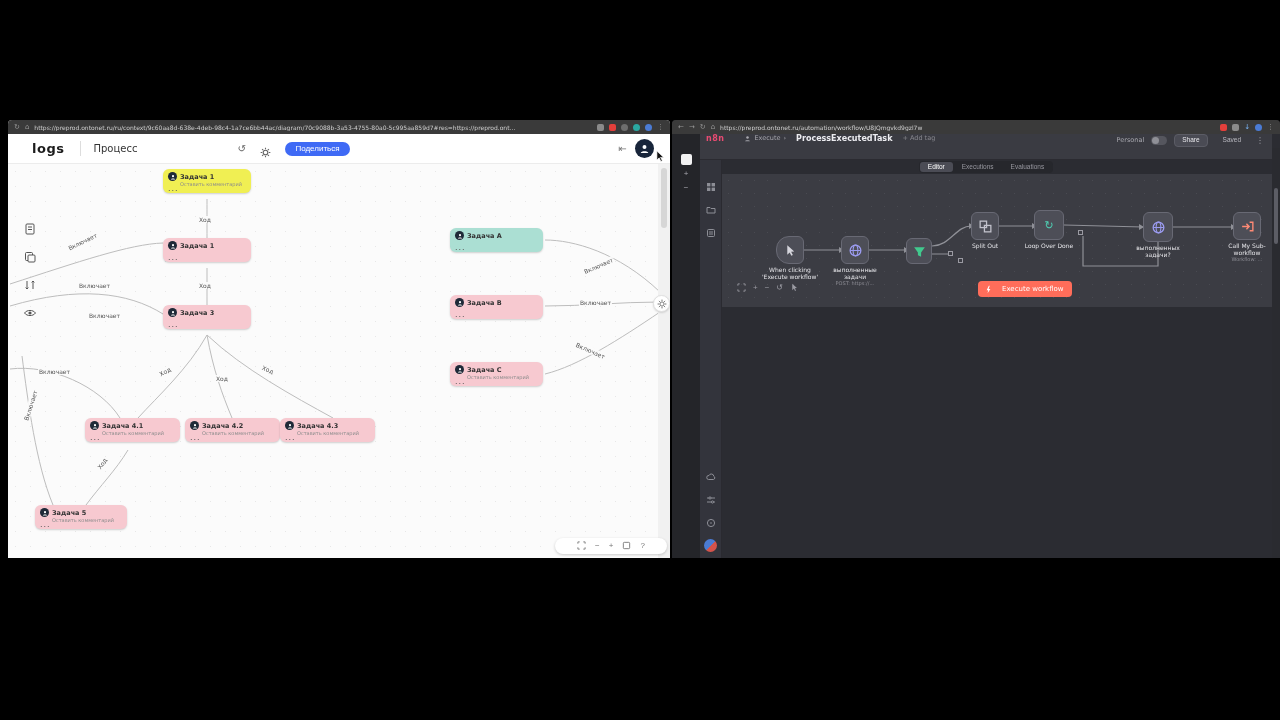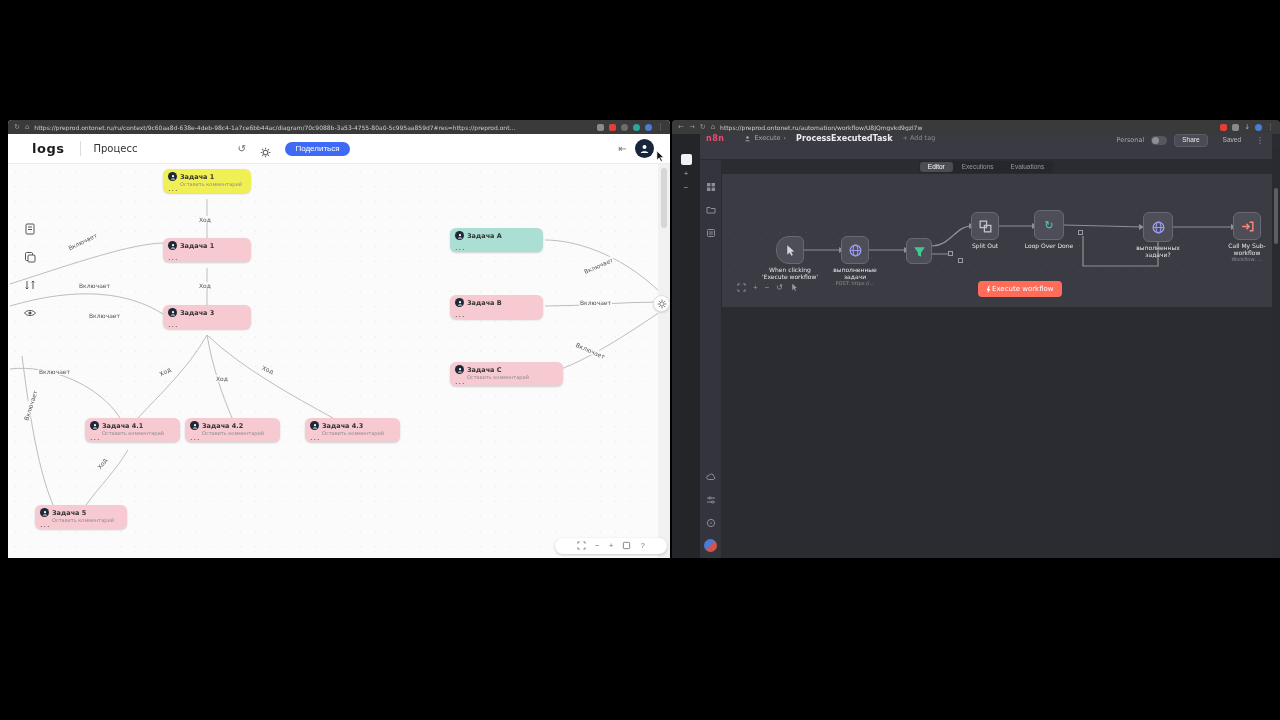--- a/index.html
+++ b/index.html
@@ -80,21 +80,21 @@
     background-image: radial-gradient(#494a51 0.8px, transparent 0.9px); background-size:13px 13px; }
   #wires { position:absolute; inset:0; width:100%; height:100%; }
   .nnode { position:absolute; width:28px; height:28px; background:#4d4e57; border:1px solid #686974; border-radius:6px; display:flex; align-items:center; justify-content:center; z-index:3; }
   .nnode svg { width:15px; height:15px; }
   .nnode.trigger { border-radius:13px 6px 6px 13px; }
   .nnode.big { width:30px; height:30px; }
   .nlabel { position:absolute; width:64px; text-align:center; font-size:6px; color:#e4e4e8; line-height:1.2; z-index:3; }
   .nsub { font-size:5px; color:#8d8d95; display:block; }
   .endpoint { position:absolute; width:5px; height:5px; background:#3b3c43; border:1px solid #9a9aa2; z-index:2; }
   .loop-glyph { font-size:11px; color:#4fd1b5; line-height:1; }
-  #exec-btn { position:absolute; left:256px; top:107px; height:16px; background:#ff6d5a; color:#fff; border:none; border-radius:4px; font-size:7px; display:flex; align-items:center; gap:1px; padding:0 8px; z-index:6; font-family:"DejaVu Sans", sans-serif; }
+  #exec-btn { position:absolute; left:256px; top:107px; height:16px; background:#ff6d5a; color:#fff; border:none; border-radius:4px; font-size:7px; display:flex; align-items:center; gap:11px; padding:0 8px; z-index:6; font-family:"DejaVu Sans", sans-serif; }
   #exec-btn svg { width:5px; height:9px; }
   #canvas-ctrls { position:absolute; left:15px; top:109px; display:flex; gap:7px; align-items:center; z-index:6; }
   .cbtn { background:none; border:none; font-size:8px; color:#9b9ba3; line-height:1; }
   .cbtn svg { width:9px; height:9px; display:block; }
   #logs-panel { position:absolute; left:50px; right:8px; top:173px; bottom:0; background:#26272d; border-top:1px solid #1d1d22; z-index:2; }
   .logs-title { font-size:7px; color:#dcdce0; padding:5px 14px; }
   .logs-empty { position:absolute; top:120px; left:0; right:0; text-align:center; font-size:6.5px; color:#96969e; line-height:1.5; padding:0 120px; }
   #n8n-scrollbar { position:absolute; right:0; top:14px; bottom:0; width:8px; background:#2a2b30; z-index:7; }
   #n8n-scroll-thumb { position:absolute; left:2px; top:40px; width:4px; height:56px; border-radius:2px; background:#5c5d65; }
 </style>
@@ -270,21 +270,21 @@
             <svg viewBox="0 0 10 10">
               <circle cx="5" cy="3.6" r="1.8" fill="#fff"></circle>
               <path d="M1.6,9 C1.6,6.9 8.4,6.9 8.4,9 Z" fill="#fff"></path>
             </svg>
           </span>
       <span class="t">Задача 4.2</span>
         </div>
       <div class="s">Оставить комментарий</div>
       <div class="m">...</div>
     </div>
-    <div class="dnode pink" style="left:297px;top:284px;width:95px">
+    <div class="dnode pink" style="left:272px;top:284px;width:95px">
       <div class="row">
           <span class="ic">
             <svg viewBox="0 0 10 10">
               <circle cx="5" cy="3.6" r="1.8" fill="#fff"></circle>
               <path d="M1.6,9 C1.6,6.9 8.4,6.9 8.4,9 Z" fill="#fff"></path>
             </svg>
           </span>
       <span class="t">Задача 4.3</span>
         </div>
       <div class="s">Оставить комментарий</div>
@@ -322,21 +322,21 @@
             <svg viewBox="0 0 10 10">
               <circle cx="5" cy="3.6" r="1.8" fill="#fff"></circle>
               <path d="M1.6,9 C1.6,6.9 8.4,6.9 8.4,9 Z" fill="#fff"></path>
             </svg>
           </span>
       <span class="t">Задача B</span>
         </div>
       <div class="s"></div>
       <div class="m">...</div>
     </div>
-    <div class="dnode pink" style="left:442px;top:228px;width:113px">
+    <div class="dnode pink" style="left:442px;top:228px;width:93px">
       <div class="row">
           <span class="ic">
             <svg viewBox="0 0 10 10">
               <circle cx="5" cy="3.6" r="1.8" fill="#fff"></circle>
               <path d="M1.6,9 C1.6,6.9 8.4,6.9 8.4,9 Z" fill="#fff"></path>
             </svg>
           </span>
       <span class="t">Задача C</span>
         </div>
       <div class="s">Оставить комментарий</div>

